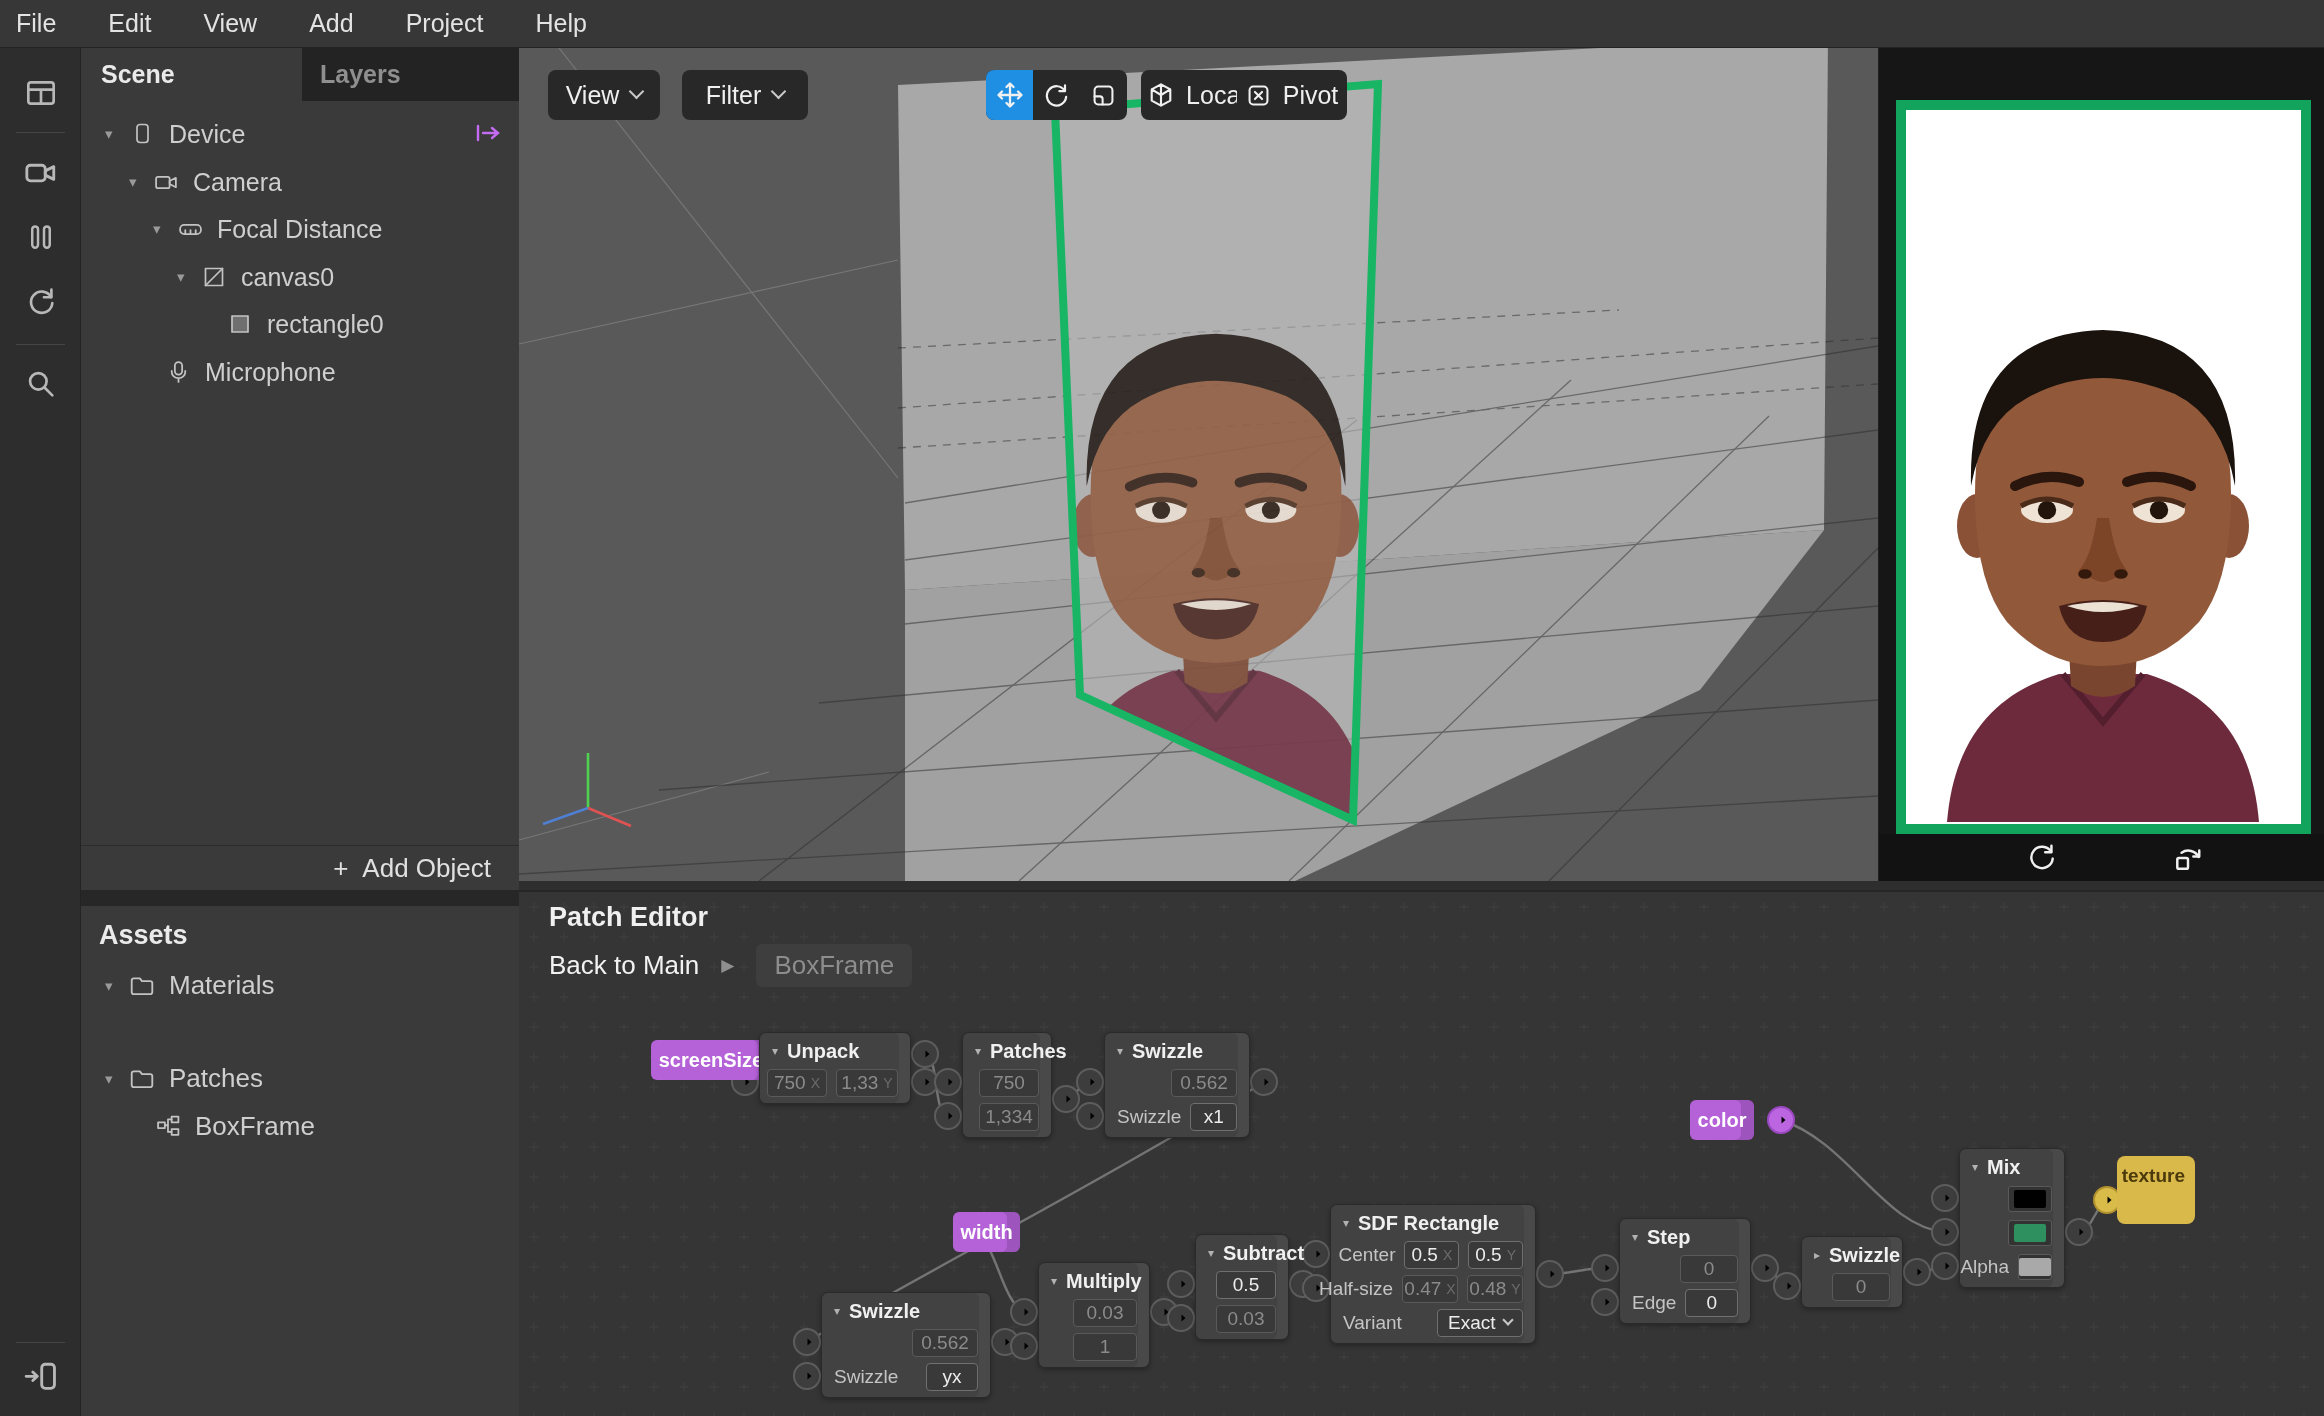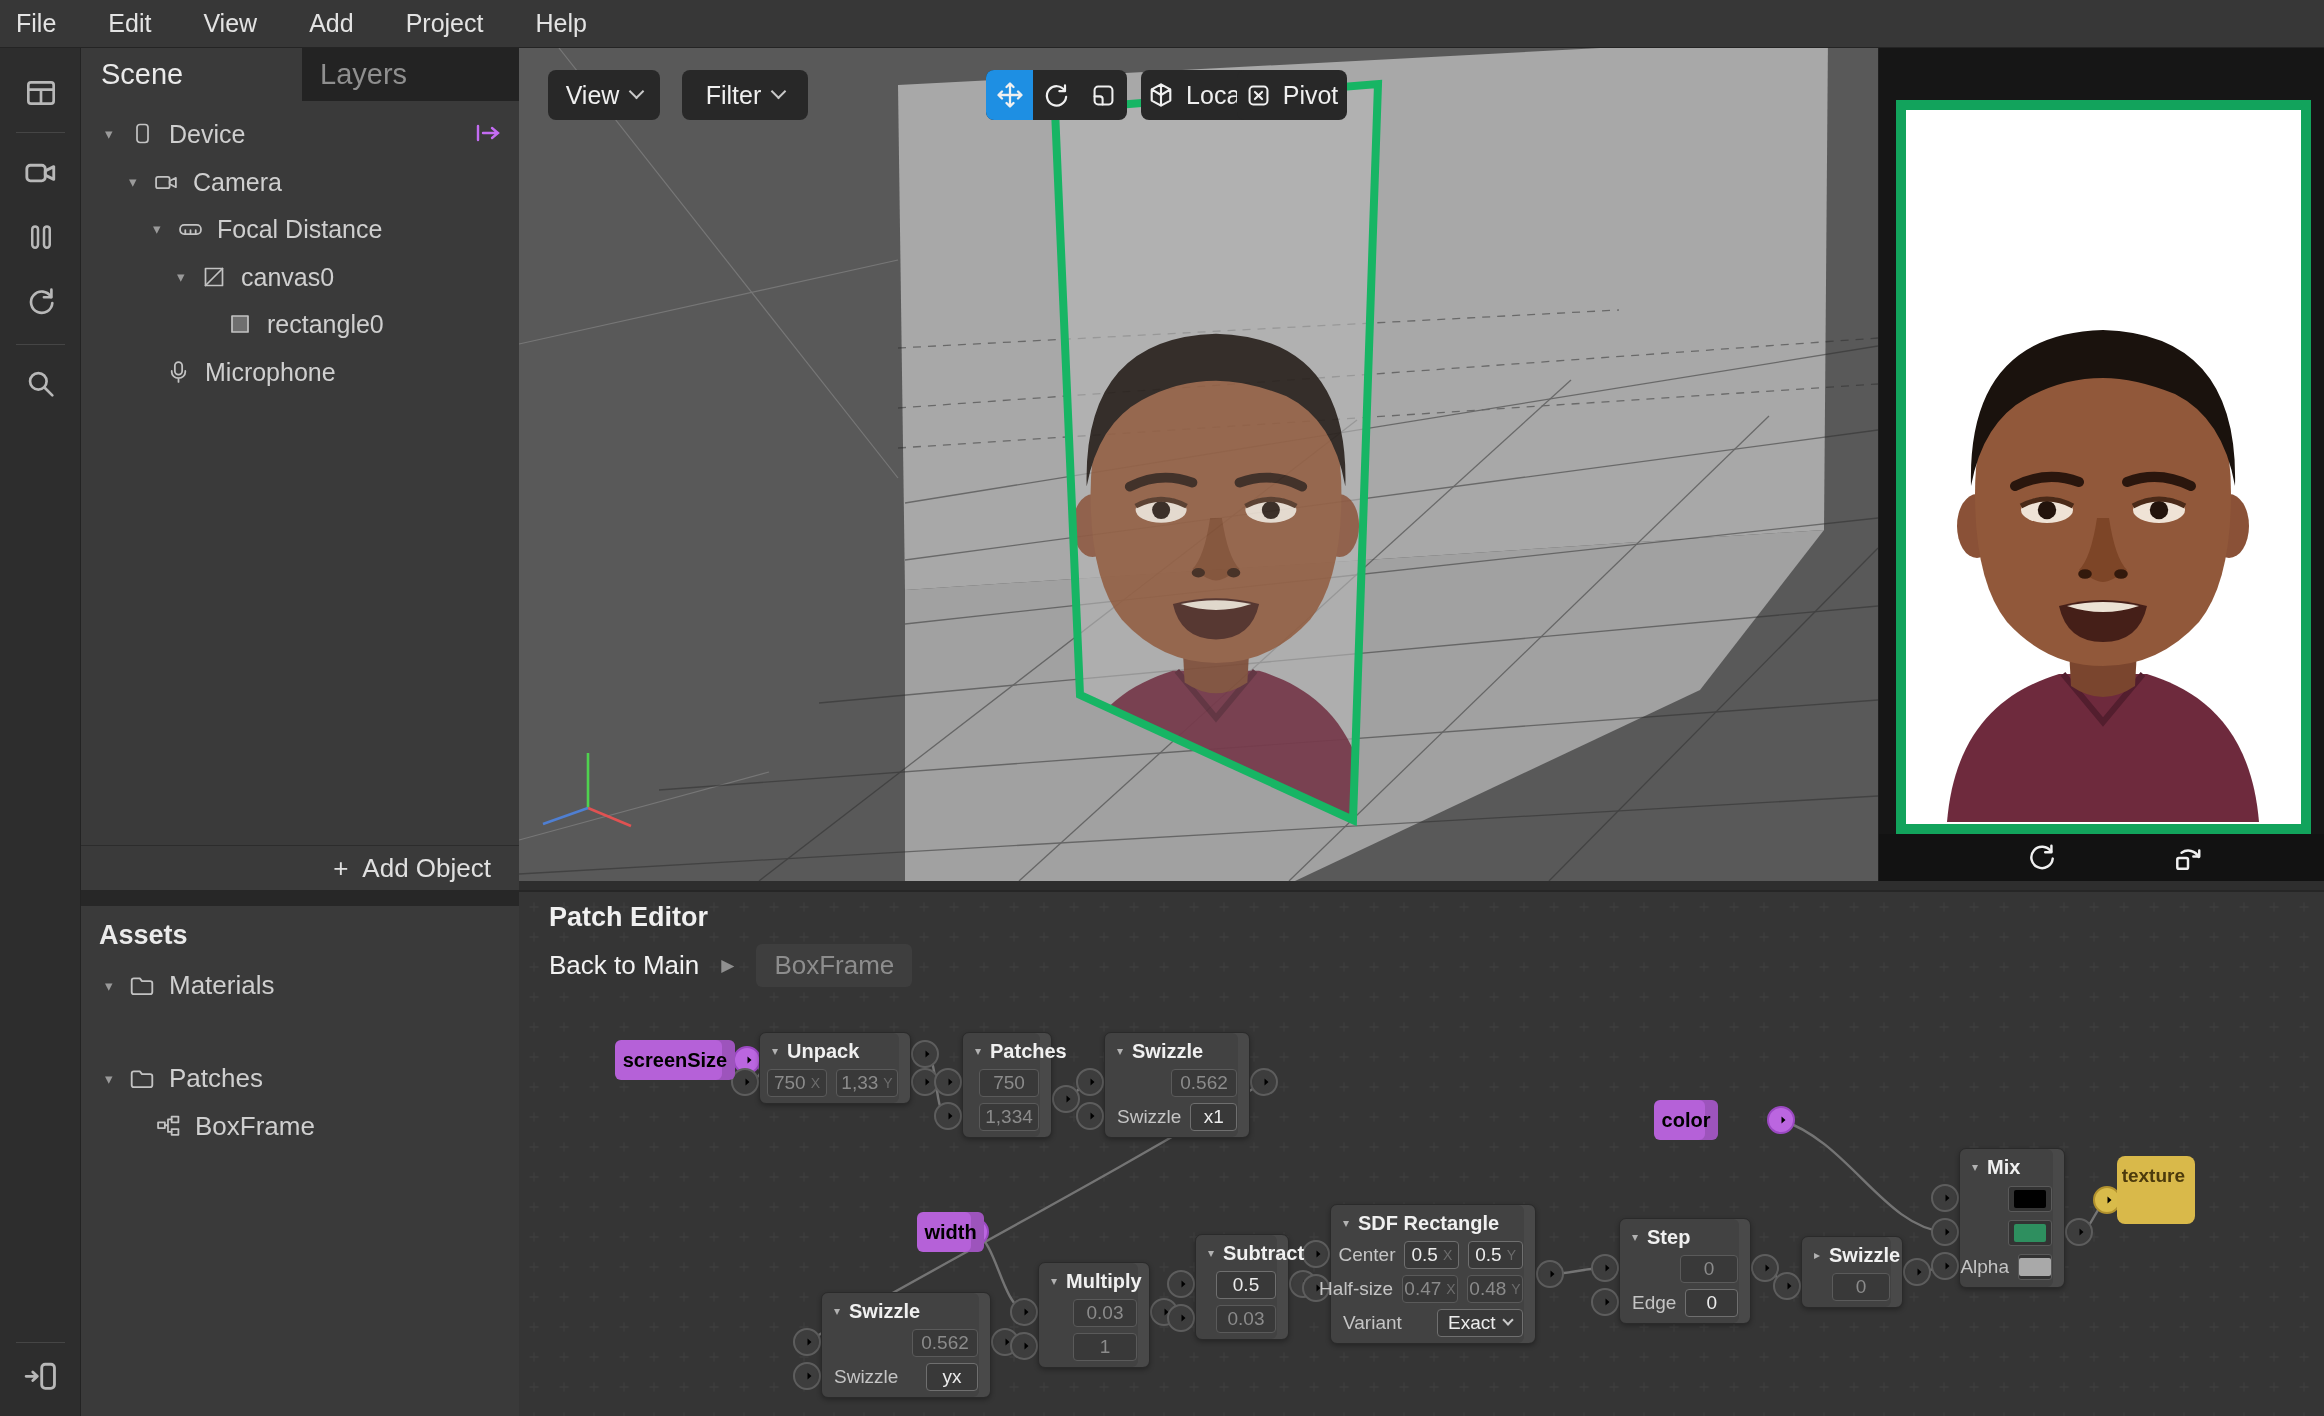--- a/index.html
+++ b/index.html
@@ -13,21 +13,21 @@
 
   
   .rail { left:0; top:48px; width:81px; height:1368px; background:#2d2d2d; border-right:1px solid #232323; }
   .railbtn { position:absolute; left:20px; width:42px; height:42px; display:flex; align-items:center; justify-content:center; }
   .raildiv { position:absolute; left:16px; width:49px; height:1px; background:#454545; }
   svg.ric { stroke:#b8b8b8; fill:none; stroke-width:2; stroke-linecap:round; stroke-linejoin:round; }
 
   
   .scenepanel { left:81px; top:48px; width:438px; height:842px; background:#3a3a3a; }
   .tabbar { position:absolute; left:0; top:0; width:438px; height:53px; display:flex; }
-  .tab { height:53px; display:flex; align-items:center; padding-left:20px; font-size:29px; font-weight:normal; }
+  .tab { height:53px; display:flex; align-items:center; padding-left:20px; font-size:25px; font-weight:bold; }
   .tab.active { width:221px; background:#3a3a3a; color:#eaeaea; }
   .tab.inactive { width:217px; background:#232323; color:#8f8f8f; padding-left:18px; }
   .trow { position:absolute; left:0; width:438px; height:48px; display:flex; align-items:center; font-size:25px; color:#cfcfcf; }
   .tri { color:#9a9a9a; font-size:15px; width:22px; display:inline-block; }
   .ticon { width:30px; display:inline-flex; justify-content:center; margin-right:12px; }
   svg.tic { stroke:#c3c3c3; fill:none; stroke-width:1.7; stroke-linecap:round; stroke-linejoin:round; }
   .addrow { position:absolute; left:0; top:797px; width:438px; height:45px; border-top:1px solid #2c2c2c; display:flex; align-items:center; justify-content:flex-end; padding-right:28px; gap:14px; font-size:26px; color:#e0e0e0; }
   .gapband { left:81px; top:890px; width:438px; height:16px; background:#272727; }
 
   
@@ -61,21 +61,21 @@
   .crumbchip { background:#3e3e3e; border-radius:6px; padding:6px 18px; font-size:26px; color:#8d8d8d; }
 
   .pnode { position:absolute; background:#424242; border:1px solid #2a2a2a; border-radius:7px; padding:6px 12px; box-shadow:inset -11px 0 0 rgba(255,255,255,.04), 0 2px 5px rgba(0,0,0,.3); z-index:3; }
   .ntitle { display:flex; align-items:center; gap:9px; height:24px; color:#f0f0f0; font-weight:bold; font-size:20px; white-space:nowrap; }
   .ntri { color:#b2b2b2; font-size:12px; }
   .prow { display:flex; align-items:center; justify-content:flex-end; gap:9px; margin-top:6px; height:28px; }
   .plabel { color:#c4c4c4; font-size:19px; margin-right:auto; white-space:nowrap; }
   .pfield { background:#393939; border:1px solid #5a5a5a; border-radius:4px; height:28px; display:flex; align-items:center; justify-content:center; gap:5px; color:#8b8b8b; font-size:19px; padding:0 6px; white-space:nowrap; }
   .pfield.lit { color:#ececec; border-color:#6f6f6f; }
   .unit { color:#6c6c6c; font-size:14px; }
-  .pill { position:absolute; background:#b561d8; border-radius:6px; display:flex; align-items:center; justify-content:center; color:#000000; font-weight:bold; font-size:20px; box-shadow:inset -13px 0 0 rgba(0,0,0,.13); z-index:3; }
+  .pill { position:absolute; background:#b561d8; border-radius:6px; display:flex; align-items:center; justify-content:center; color:#ffffff; font-weight:bold; font-size:20px; box-shadow:inset -13px 0 0 rgba(0,0,0,.13); z-index:3;margin-left:36px; }
   .ynode { position:absolute; background:#d9b94a; border-radius:8px; color:#4c3a0c; font-weight:bold; font-size:19px; display:flex; justify-content:flex-end; padding:9px 10px 0 0; z-index:3; }
   .well { width:44px; height:26px; background:#333333; border:1px solid #5a5a5a; border-radius:3px; display:flex; align-items:center; justify-content:center; }
   .sw { width:32px; height:18px; border-radius:2px; }
 
   .wire { stroke:#7b7b7b; stroke-width:2.4; fill:none; opacity:.9; }
   .port { color:#d9d9d9; }
   .port circle { fill:#3d3d3d; stroke:#5d5d5d; stroke-width:2; }
   .pport circle { fill:#bb66e0; stroke:#9b49c2; }
   .pport { color:#2d0a3a; }
   .yport circle { fill:#d9bb4a; stroke:#b1912e; }

